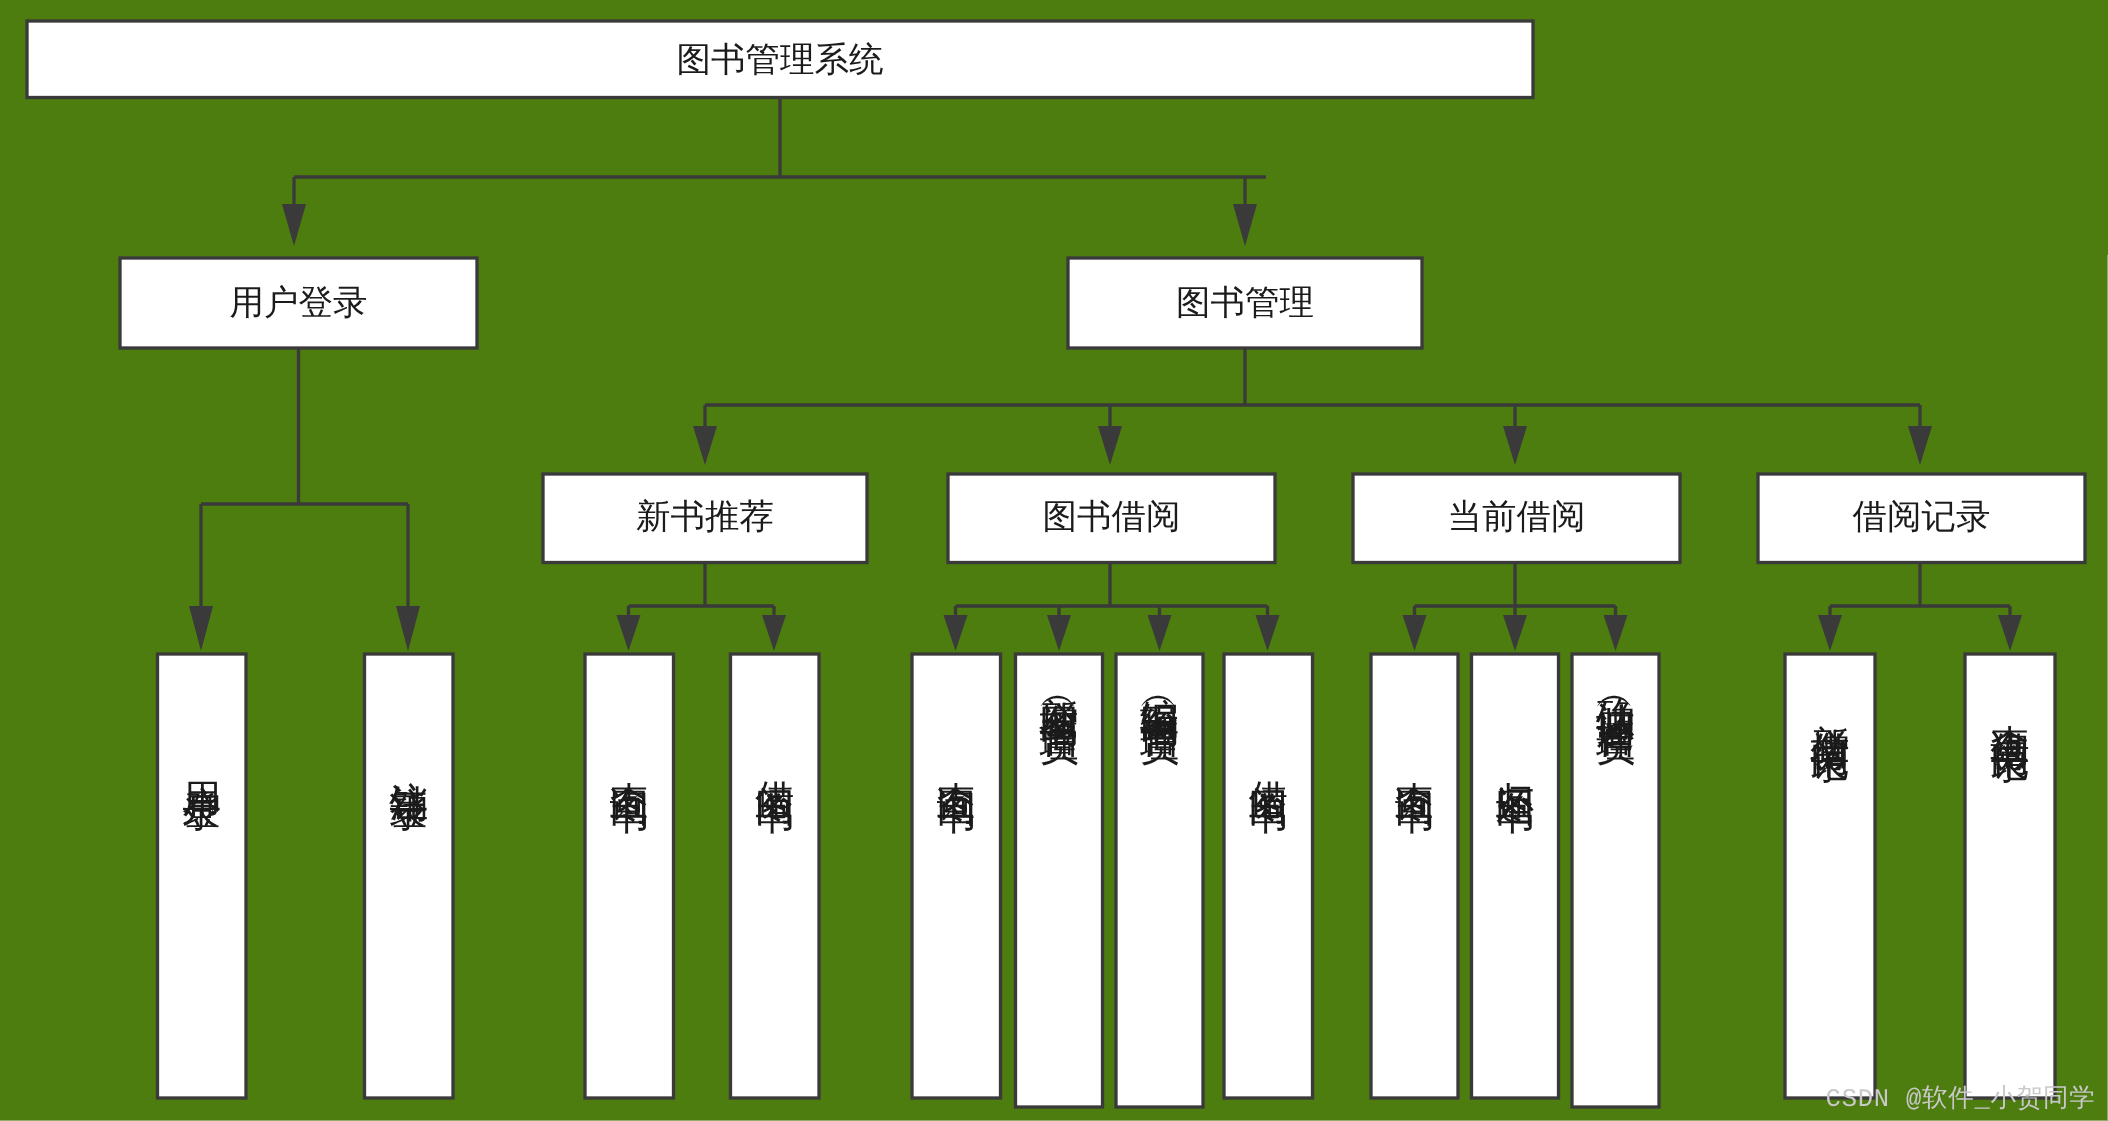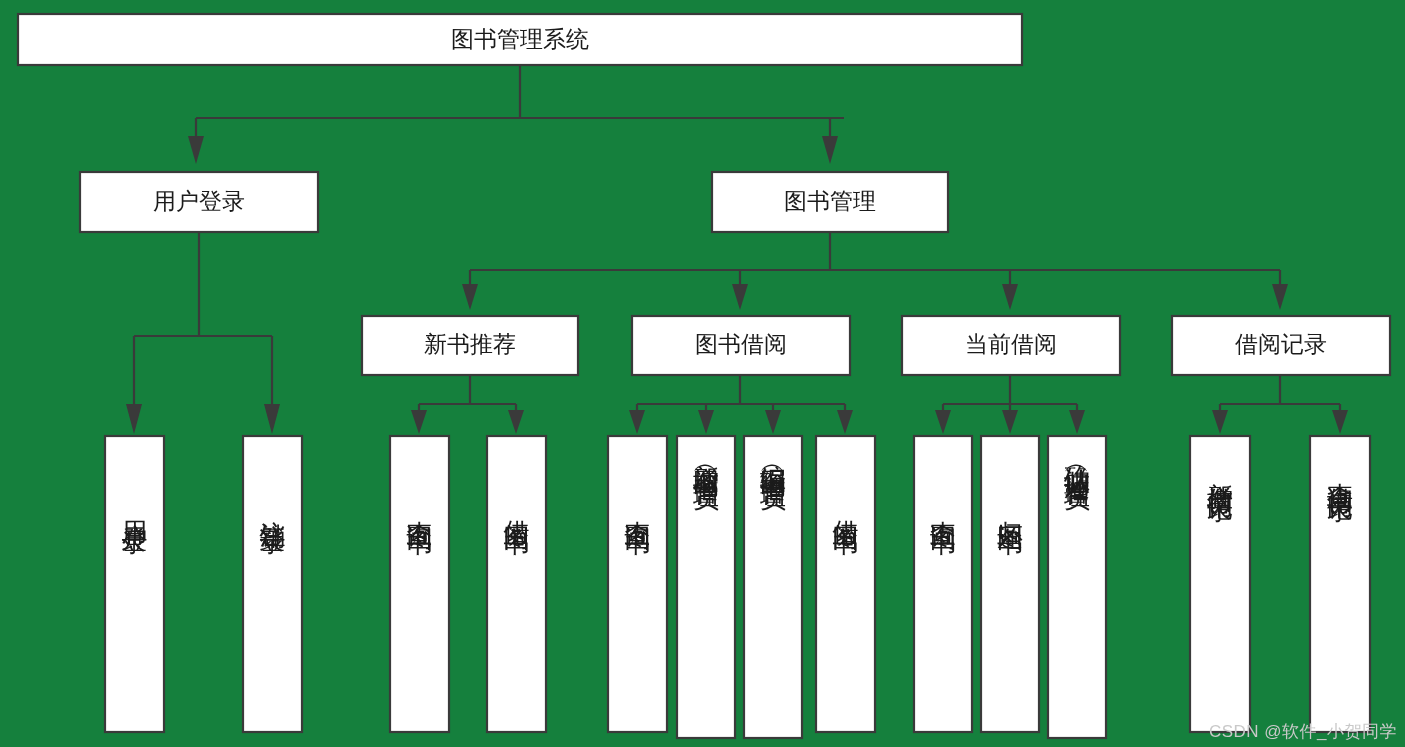--- a/index.html
+++ b/index.html
@@ -10,21 +10,21 @@
   body {
     width: 1405px;
     height: 747px;
     font-family: "Liberation Sans", "DejaVu Sans", sans-serif;
     overflow: hidden;
   }
   #diagram-root {
     position: relative;
     width: 1405px;
     height: 747px;
-    background: #15803d;
+    background: #4d7c0f;
   }
   svg.diagram-canvas {
     position: absolute;
     left: 0;
     top: 0;
     width: 1405px;
     height: 747px;
   }
   .node-box {
     fill: #ffffff;
@@ -65,21 +65,21 @@
     font-size: 26px;
     line-height: 1.12;
     letter-spacing: 3px;
     color: #1b1b1b;
     white-space: nowrap;
   }
   .watermark {
     position: absolute;
     right: 8px;
     bottom: 4px;
-    font-family: Liberation Sans, sans-serif;
+    font-family: Liberation Mono, monospace;
     font-size: 17px;
     color: #c9c9c9;
     letter-spacing: 0.5px;
     white-space: nowrap;
   }
 </style>
 </head>
 <body>
 
 <div id="diagram-root">

